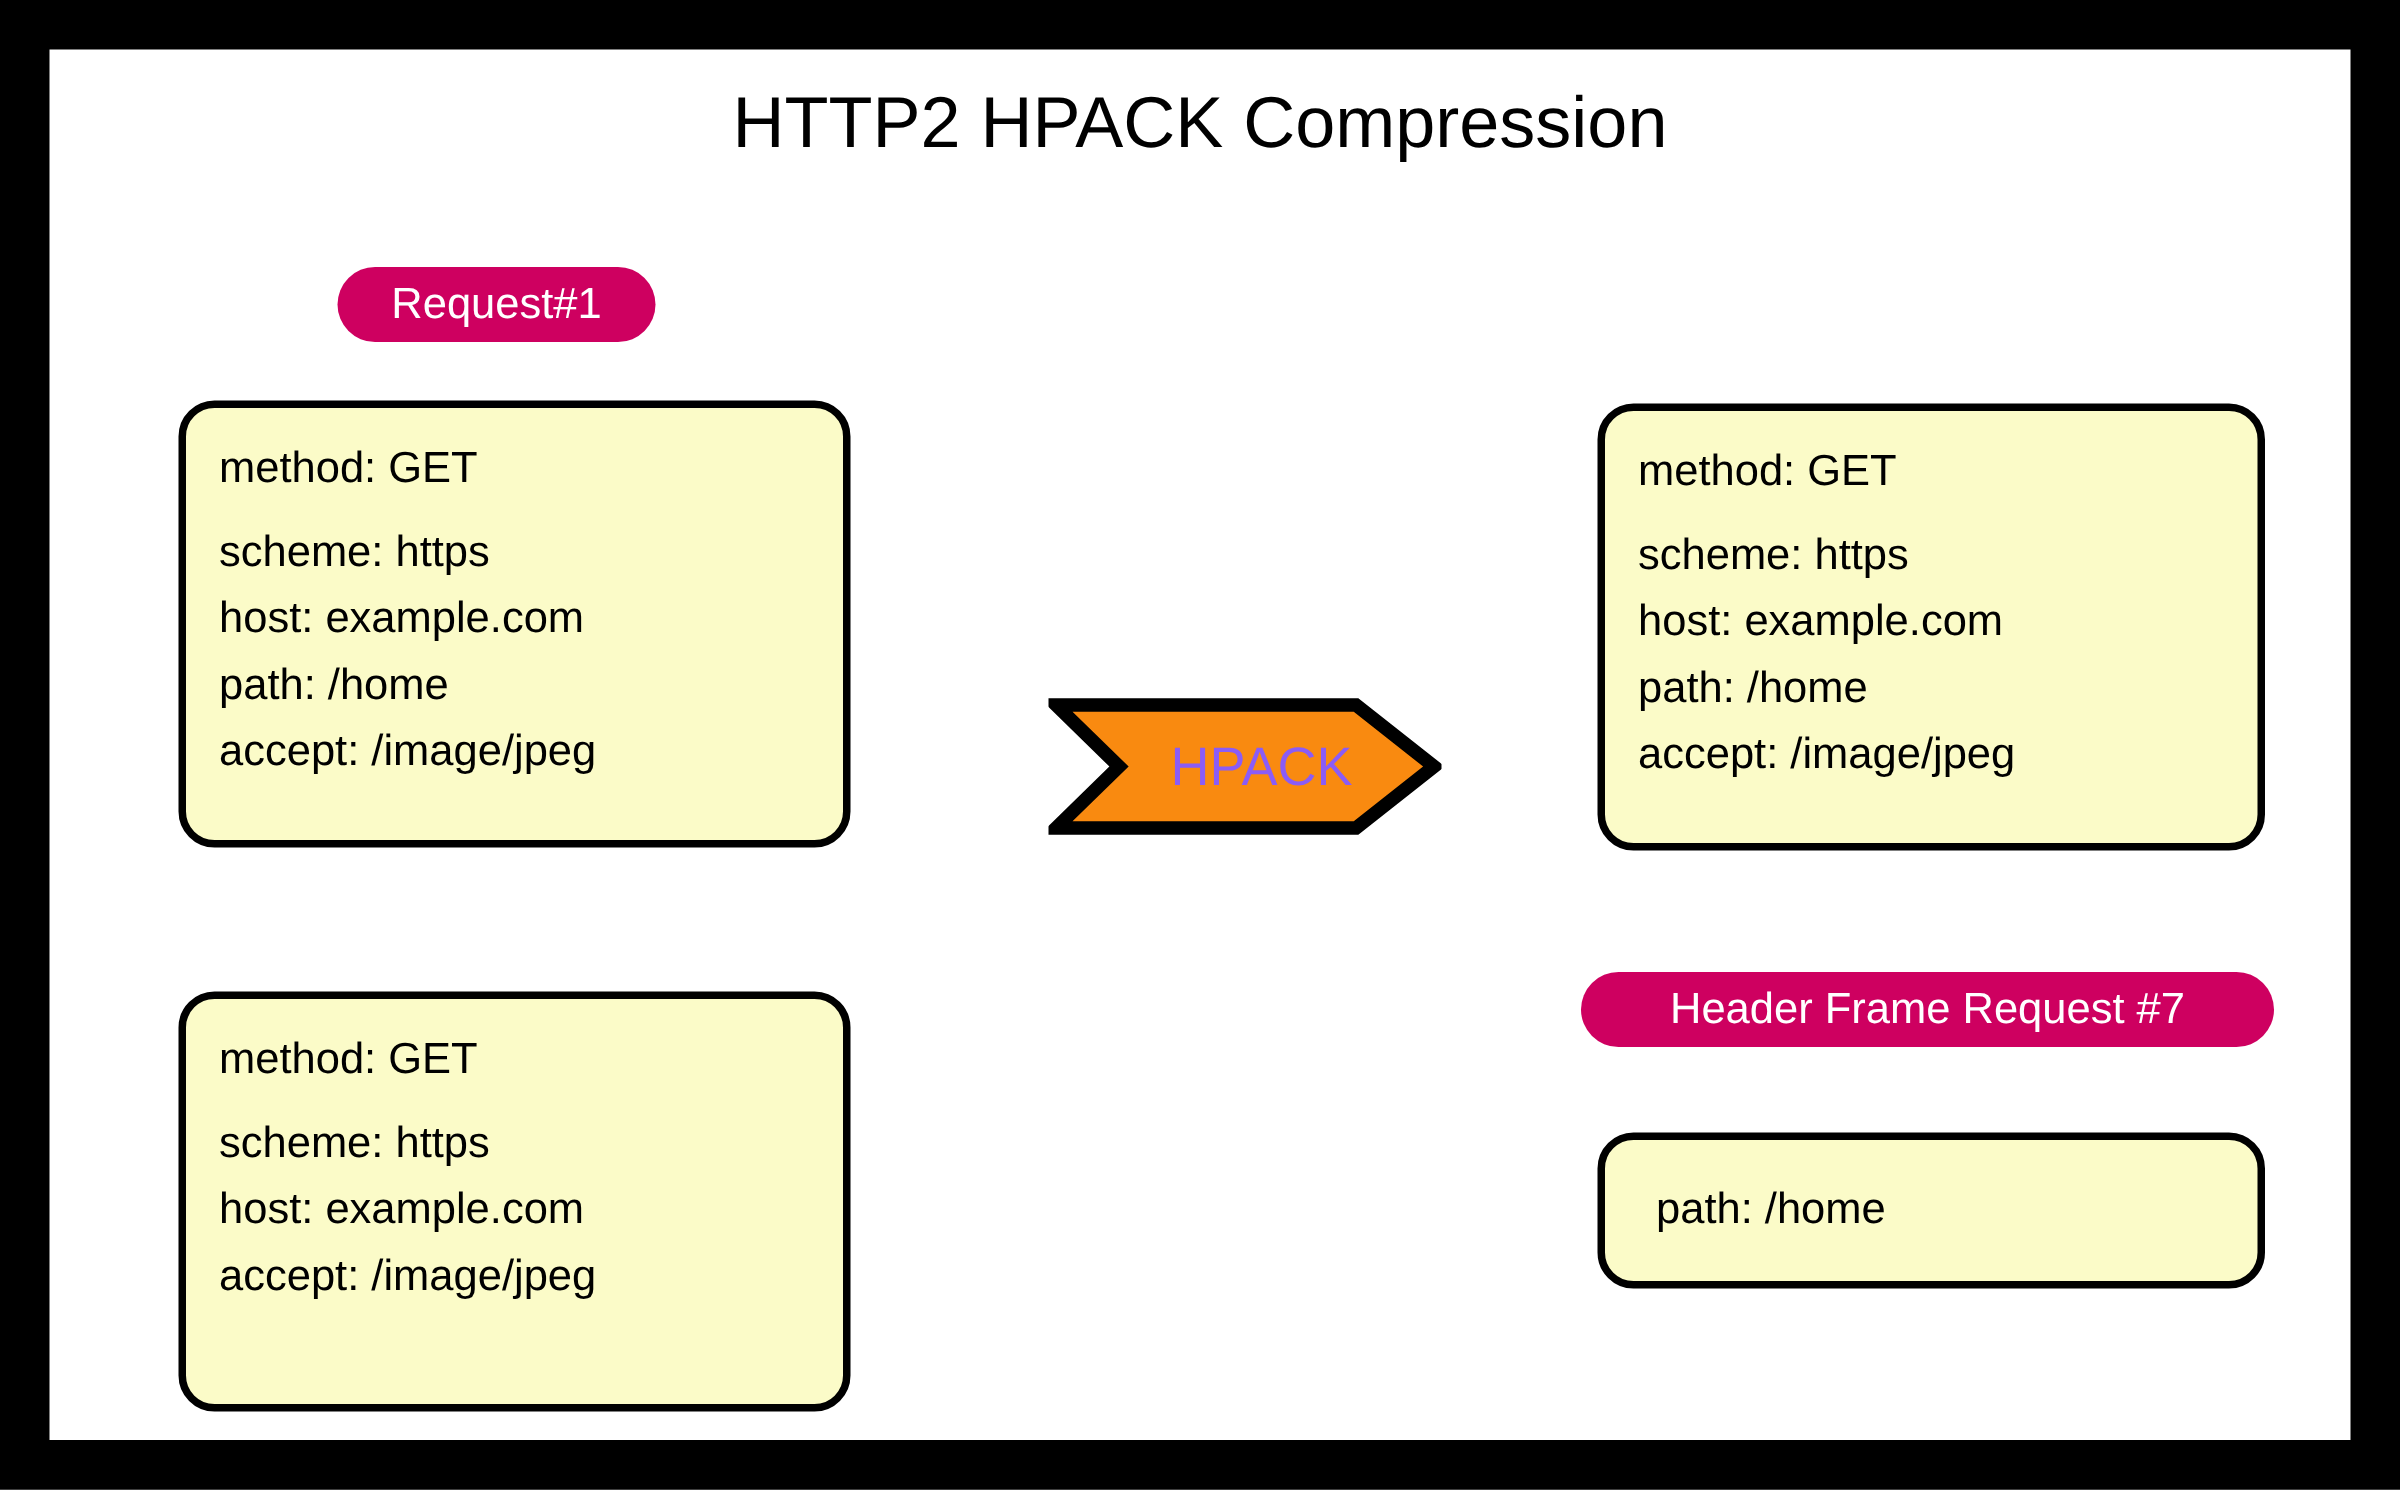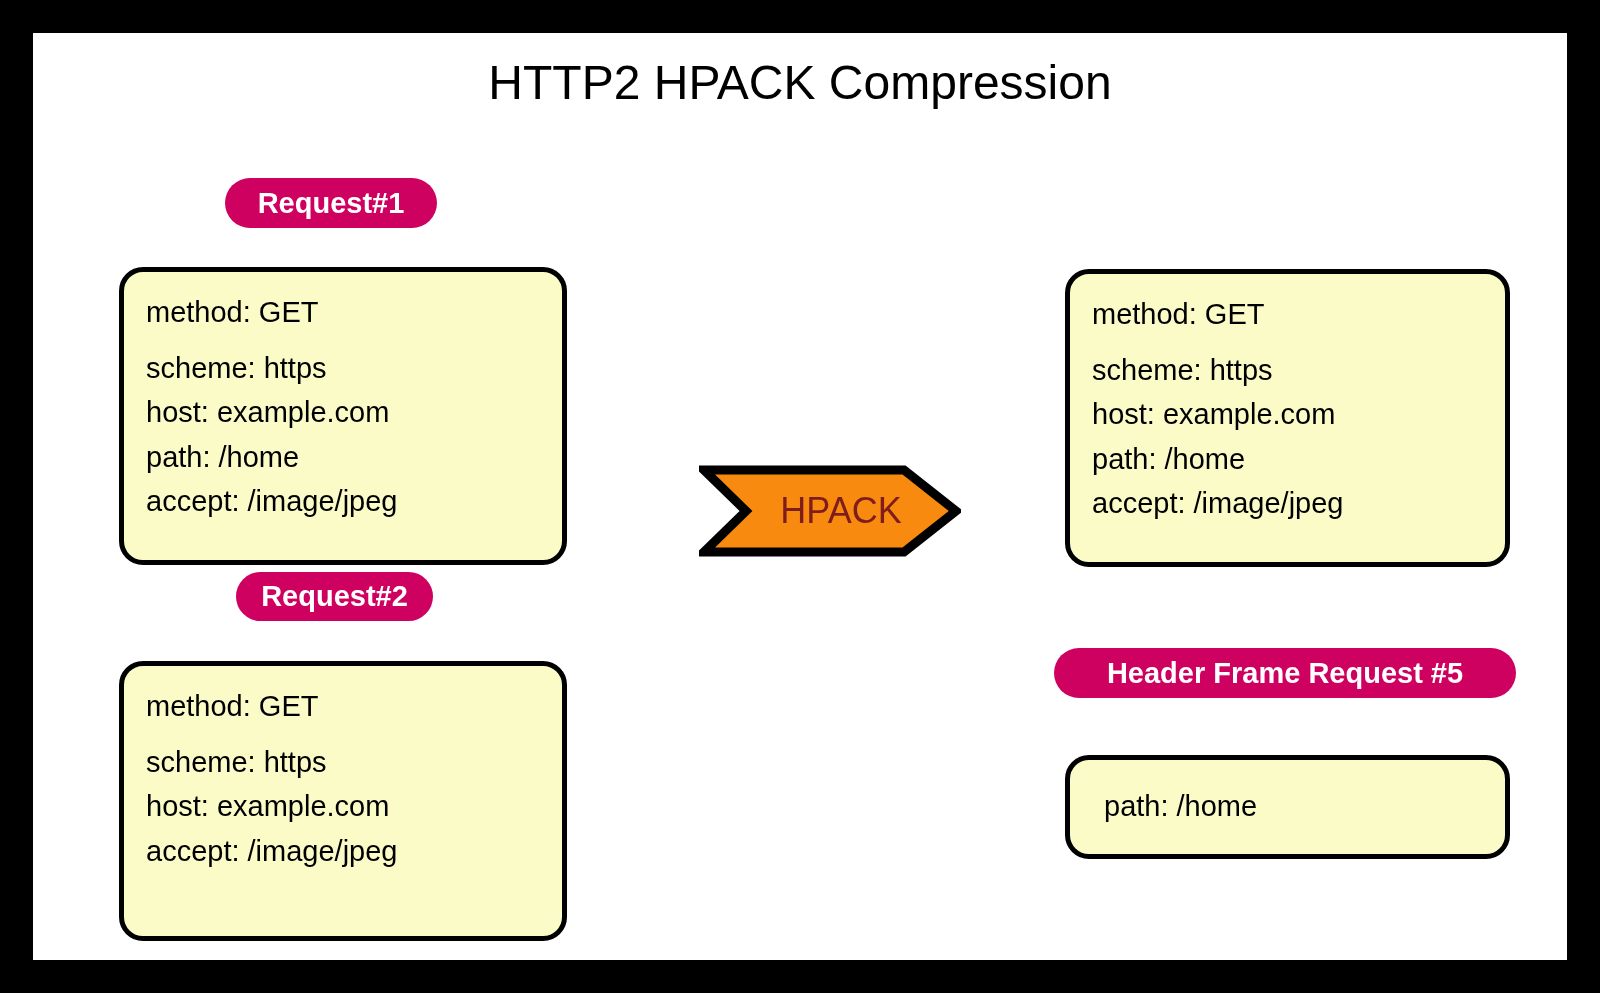--- a/index.html
+++ b/index.html
@@ -51,21 +51,20 @@
     color: #ffffff;
     border-radius: 26px;
     font-size: 29px;
     line-height: 1;
     display: flex;
     align-items: center;
     justify-content: center;
     white-space: nowrap;
     padding: 0 20px;
     box-sizing: border-box;
-    font-weight: bold;
   }
 
   
   .card {
     position: absolute;
     background: #FBFBC8;
     border: 5px solid #000000;
     border-radius: 24px;
     box-sizing: border-box;
     color: #000000;
@@ -115,21 +114,21 @@
   #hpack-label {
     position: absolute;
     left: 666px;
     top: 432px;
     width: 262px;
     height: 92px;
     display: flex;
     align-items: center;
     justify-content: center;
     font-size: 36px;
-    color: #7f1d1d;
+    color: #8b5cf6;
     padding-left: 22px;
     box-sizing: border-box;
     pointer-events: none;
   }
 
   
   #badge-req1      { left: 192px;  top: 145px; width: 212px; height: 50px; }
   #badge-req2      { left: 203px;  top: 539px; width: 197px; height: 49px; }
   #badge-hdr1      { left: 1021px; top: 145px; width: 462px; height: 50px; }
   #badge-hdr2      { left: 1021px; top: 615px; width: 462px; height: 50px; }
@@ -152,21 +151,20 @@
     <div class="card" id="card-req1">
       <div class="lines">
         <div class="line gap-after">method: GET</div>
         <div class="line">scheme: https</div>
         <div class="line">host: example.com</div>
         <div class="line">path: /home</div>
         <div class="line">accept: /image/jpeg</div>
       </div>
     </div>
 
-    <div class="badge" id="badge-req2">Request#2</div>
 
     <div class="card" id="card-req2">
       <div class="lines">
         <div class="line gap-after">method: GET</div>
         <div class="line">scheme: https</div>
         <div class="line">host: example.com</div>
         <div class="line">accept: /image/jpeg</div>
       </div>
     </div>
 
@@ -181,21 +179,21 @@
     <div class="card" id="card-hdr1">
       <div class="lines">
         <div class="line gap-after">method: GET</div>
         <div class="line">scheme: https</div>
         <div class="line">host: example.com</div>
         <div class="line">path: /home</div>
         <div class="line">accept: /image/jpeg</div>
       </div>
     </div>
 
-    <div class="badge" id="badge-hdr2">Header Frame Request #5</div>
+    <div class="badge" id="badge-hdr2">Header Frame Request #7</div>
 
     <div class="card single" id="card-hdr2">
       <div class="lines">
         <div class="line">path: /home</div>
       </div>
     </div>
 
   </div>
 </div>
 

